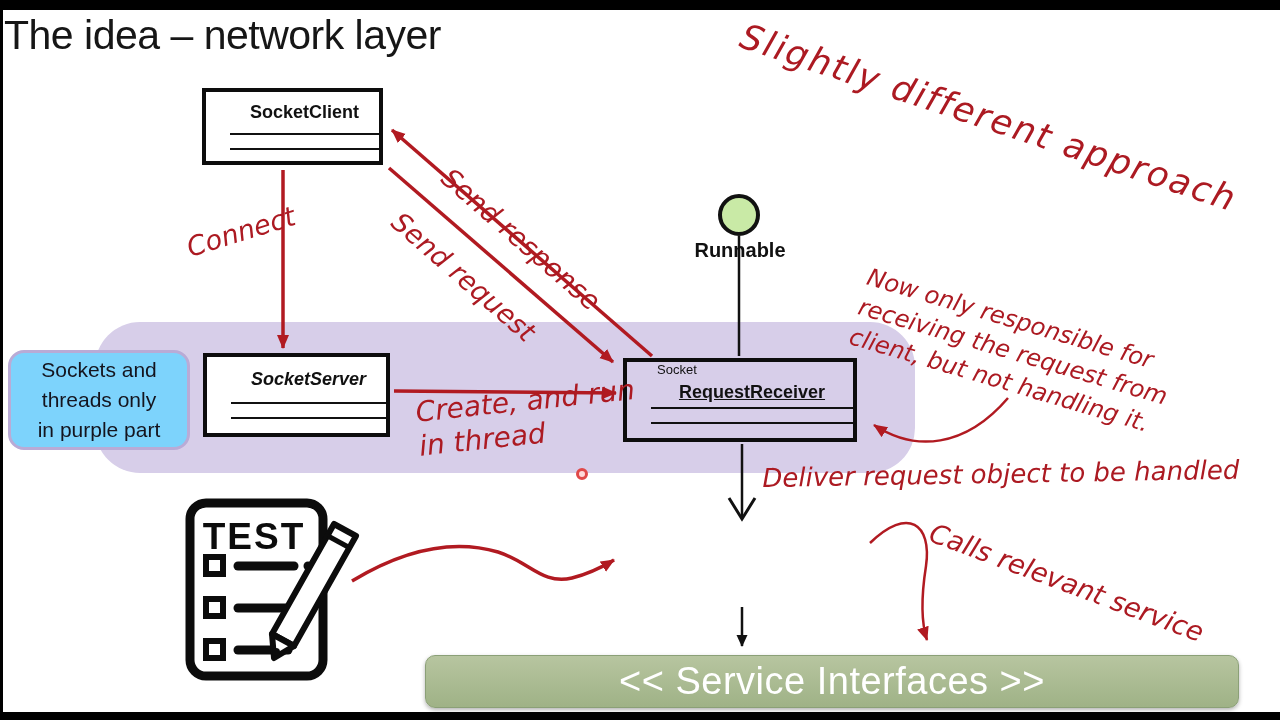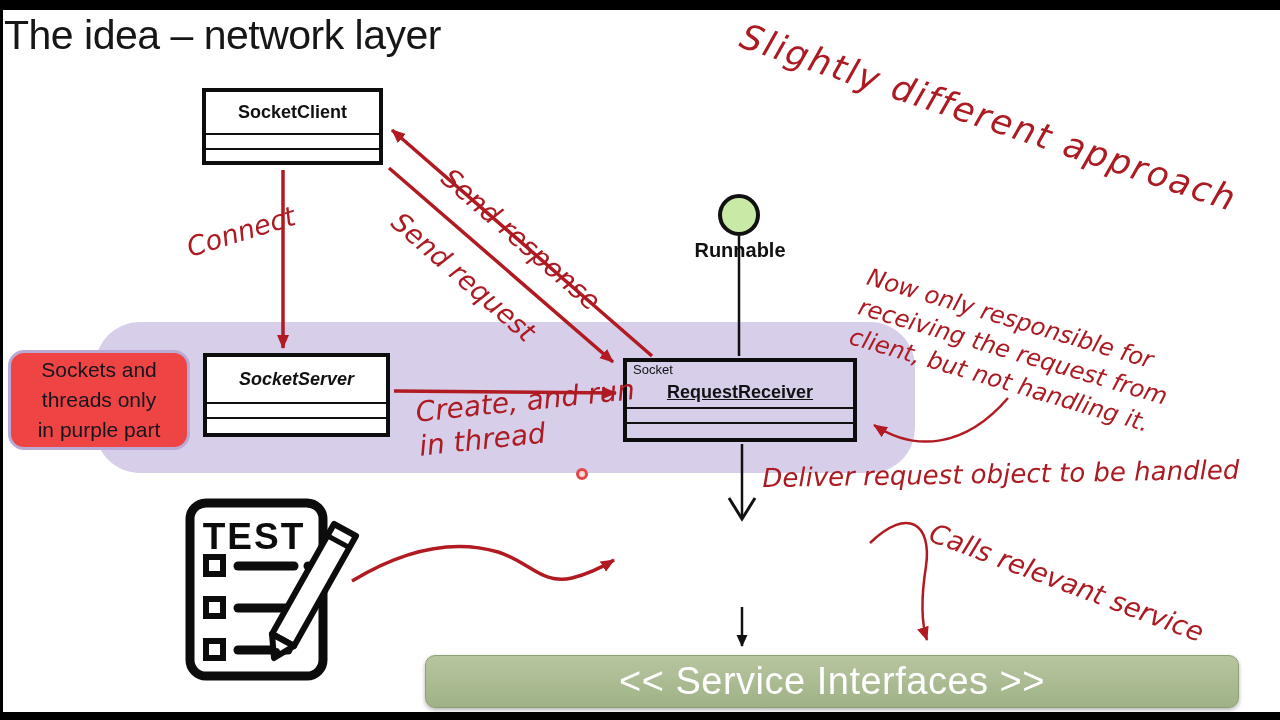--- a/index.html
+++ b/index.html
@@ -17,29 +17,29 @@
     text-align:right;
   }
 
   
   .purple-panel {
     position:absolute; left:95px; top:322px; width:820px; height:151px;
     background:#d7cee9; border-radius:45px;
   }
   .note-box {
     position:absolute; left:8px; top:350px; width:182px; height:100px;
-    background:#ef4444; border:3px solid #b9abd6; border-radius:16px;
+    background:#7dd3fc; border:3px solid #b9abd6; border-radius:16px;
     display:flex; flex-direction:column; justify-content:center; align-items:center;
     font-size:21px; color:#14141e; line-height:30px; text-align:center;
   }
 
   
   .uml {
     position:absolute; border:4px solid #0d0d0d; background:#ffffff;
-    display:flex; flex-direction:column;
+    display:flex; flex-direction:column;padding-left:24px;
   }
   .uml.transparent { background:transparent; }
   .uml-title {
     flex:0 0 auto; display:flex; align-items:center; justify-content:center;
     font-weight:bold; font-size:18px; color:#111;
   }
   .uml-stereo {
     font-size:13px; color:#111; line-height:14px; padding:1px 0 0 6px; font-weight:400;
   }
   .uml-comp { border-top:2px solid #111; }

